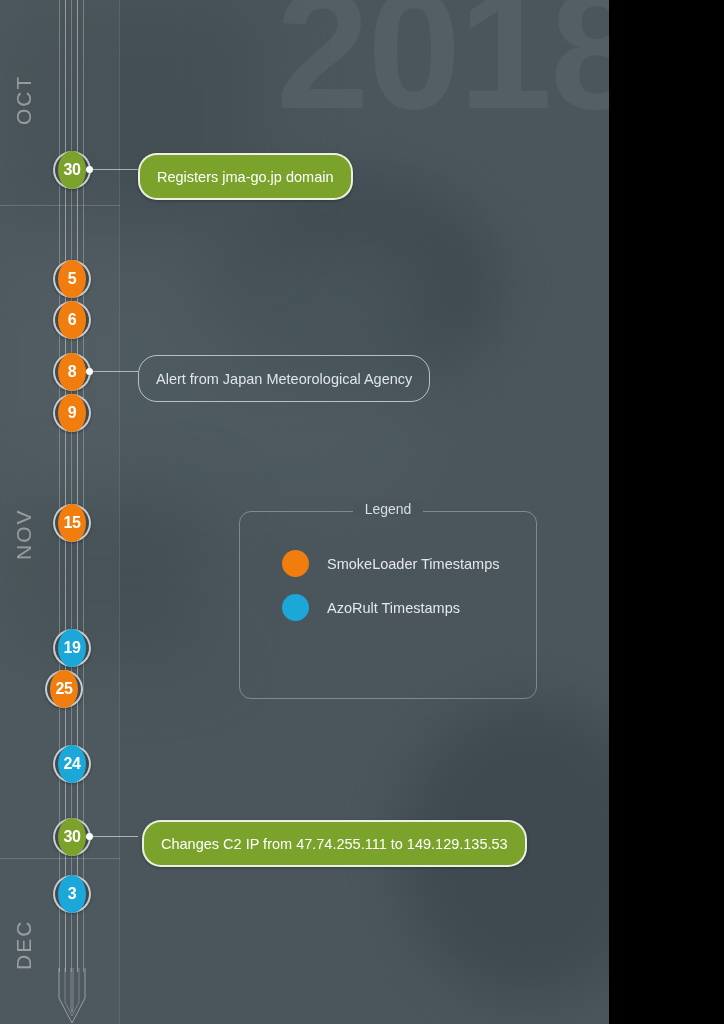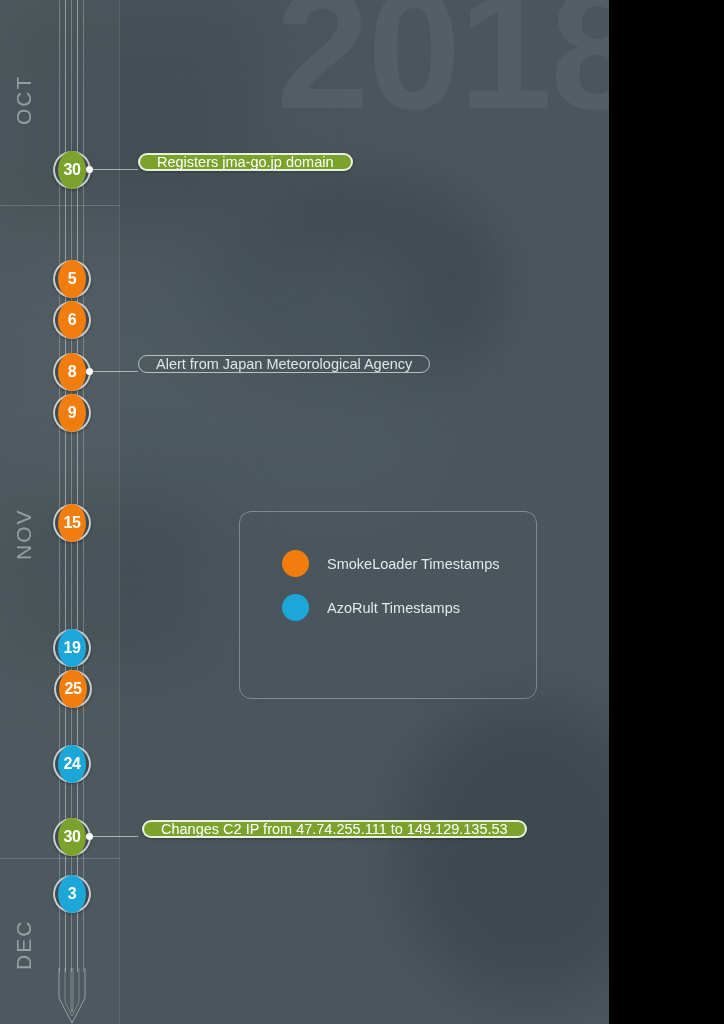--- a/index.html
+++ b/index.html
@@ -118,21 +118,21 @@
   }
   .conn-line {
     position:absolute;
     height:1px;
     background:rgba(255,255,255,.55);
   }
 
   
   .pill {
     position:absolute;
-    height:18px;
+    height:47px;
     display:flex; align-items:center;
     padding:0 17px;
     border-radius:19px;
     font-size:14.5px;
     white-space:nowrap;
   }
   .pill.solid {
     background:#7ba32c;
     color:#ffffff;
     border:2px solid rgba(255,255,255,.85);
@@ -223,21 +223,21 @@
     </div>
     <div class="node orange" style="left:53px; top:394px;">
       <span class="disc">9</span>
     </div>
     <div class="node orange" style="left:53px; top:504px;">
       <span class="disc">15</span>
     </div>
     <div class="node blue" style="left:53px; top:629px;">
       <span class="disc">19</span>
     </div>
-    <div class="node orange" style="left:54px; top:670px;">
+    <div class="node orange" style="left:45px; top:670px;">
       <span class="disc">25</span>
     </div>
     <div class="node blue" style="left:53px; top:745px;">
       <span class="disc">24</span>
     </div>
     <div class="node green" style="left:53px; top:818px;">
       <span class="disc">30</span>
     </div>
     <div class="node blue" style="left:53px; top:875px;">
       <span class="disc">3</span>
@@ -249,20 +249,23 @@
 
     <div class="conn-dot" style="left:86px; top:368px;"></div>
     <div class="conn-line" style="left:92px; top:371px; width:46px;"></div>
     <div class="pill ghost" style="left:138px; top:355px;">Alert from Japan Meteorological Agency</div>
 
     <div class="conn-dot" style="left:86px; top:833px;"></div>
     <div class="conn-line" style="left:92px; top:836px; width:46px;"></div>
     <div class="pill solid" style="left:142px; top:820px;">Changes C2 IP from 47.74.255.111 to 149.129.135.53</div>
 
     <div id="legend">
+      <div id="legend-title">
+        <span>Legend</span>
+      </div>
       <div id="legend-items">
         <div class="legend-row">
           <span class="legend-dot" style="background:#f07d0e;"></span>
           <span class="legend-text">SmokeLoader Timestamps</span>
         </div>
         <div class="legend-row">
           <span class="legend-dot" style="background:#1ba7d8;"></span>
           <span class="legend-text">AzoRult Timestamps</span>
         </div>
       </div>

